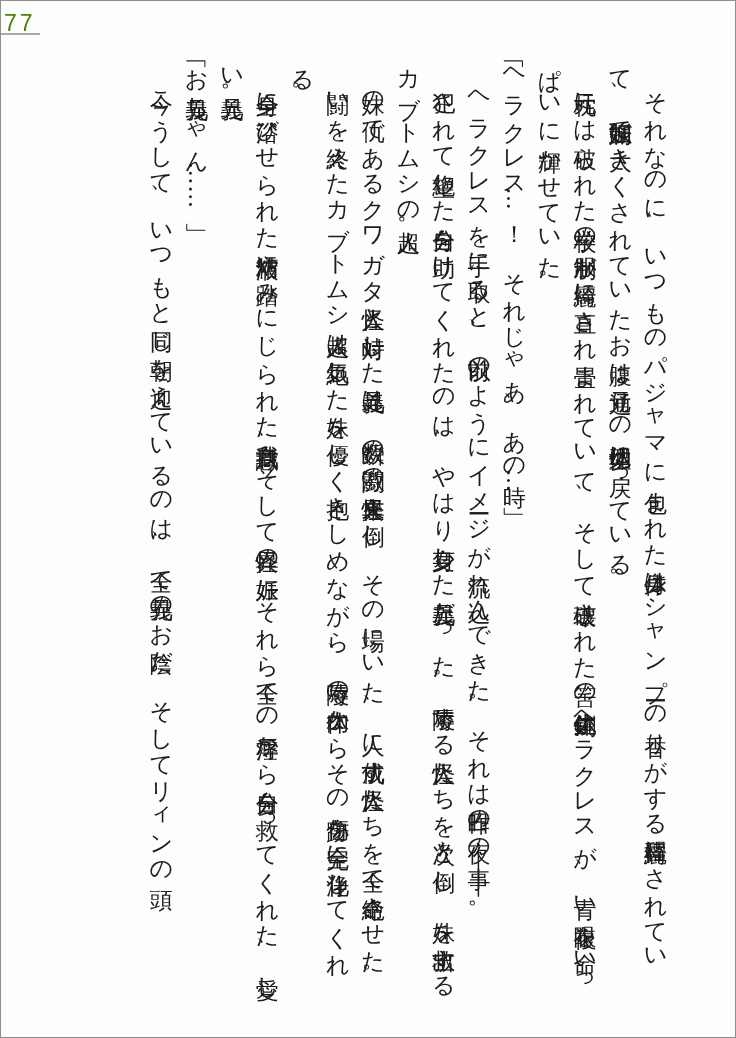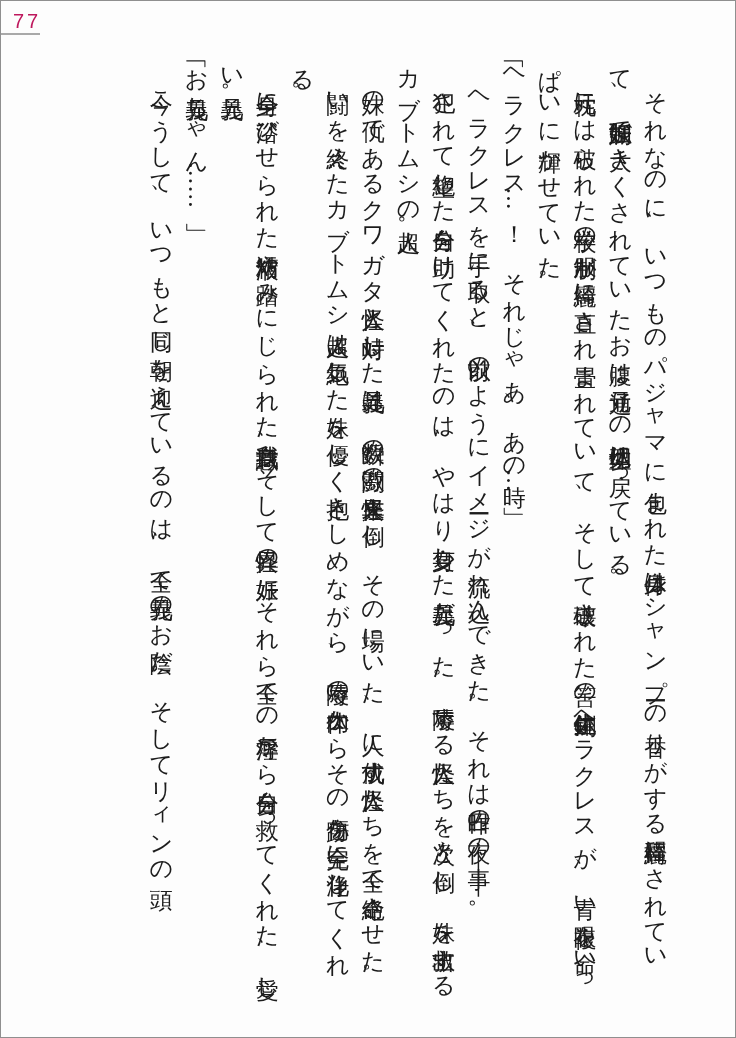--- a/index.html
+++ b/index.html
@@ -12,25 +12,25 @@
     width: 734px;
     height: 1036px;
     background: #fdfdfd;
     border: 1px solid #8f8f8f;
     overflow: hidden;
     font-family: "DejaVu Serif", "Liberation Serif", serif;
   }
   .page-number {
     position: absolute;
     top: 9px;
-    left: 12px;
+    left: 3px;
     font-family: "Liberation Sans", sans-serif;
-    font-size: 20px;
+    font-size: 23px;
     letter-spacing: 3px;
-    color: #be185d;
+    color: #4d7c0f;
   }
   .page-number-rule {
     position: absolute;
     top: 32px;
     left: 0;
     width: 39px;
     height: 2px;
     background: #a9a9a9;
   }
   .text-area {

